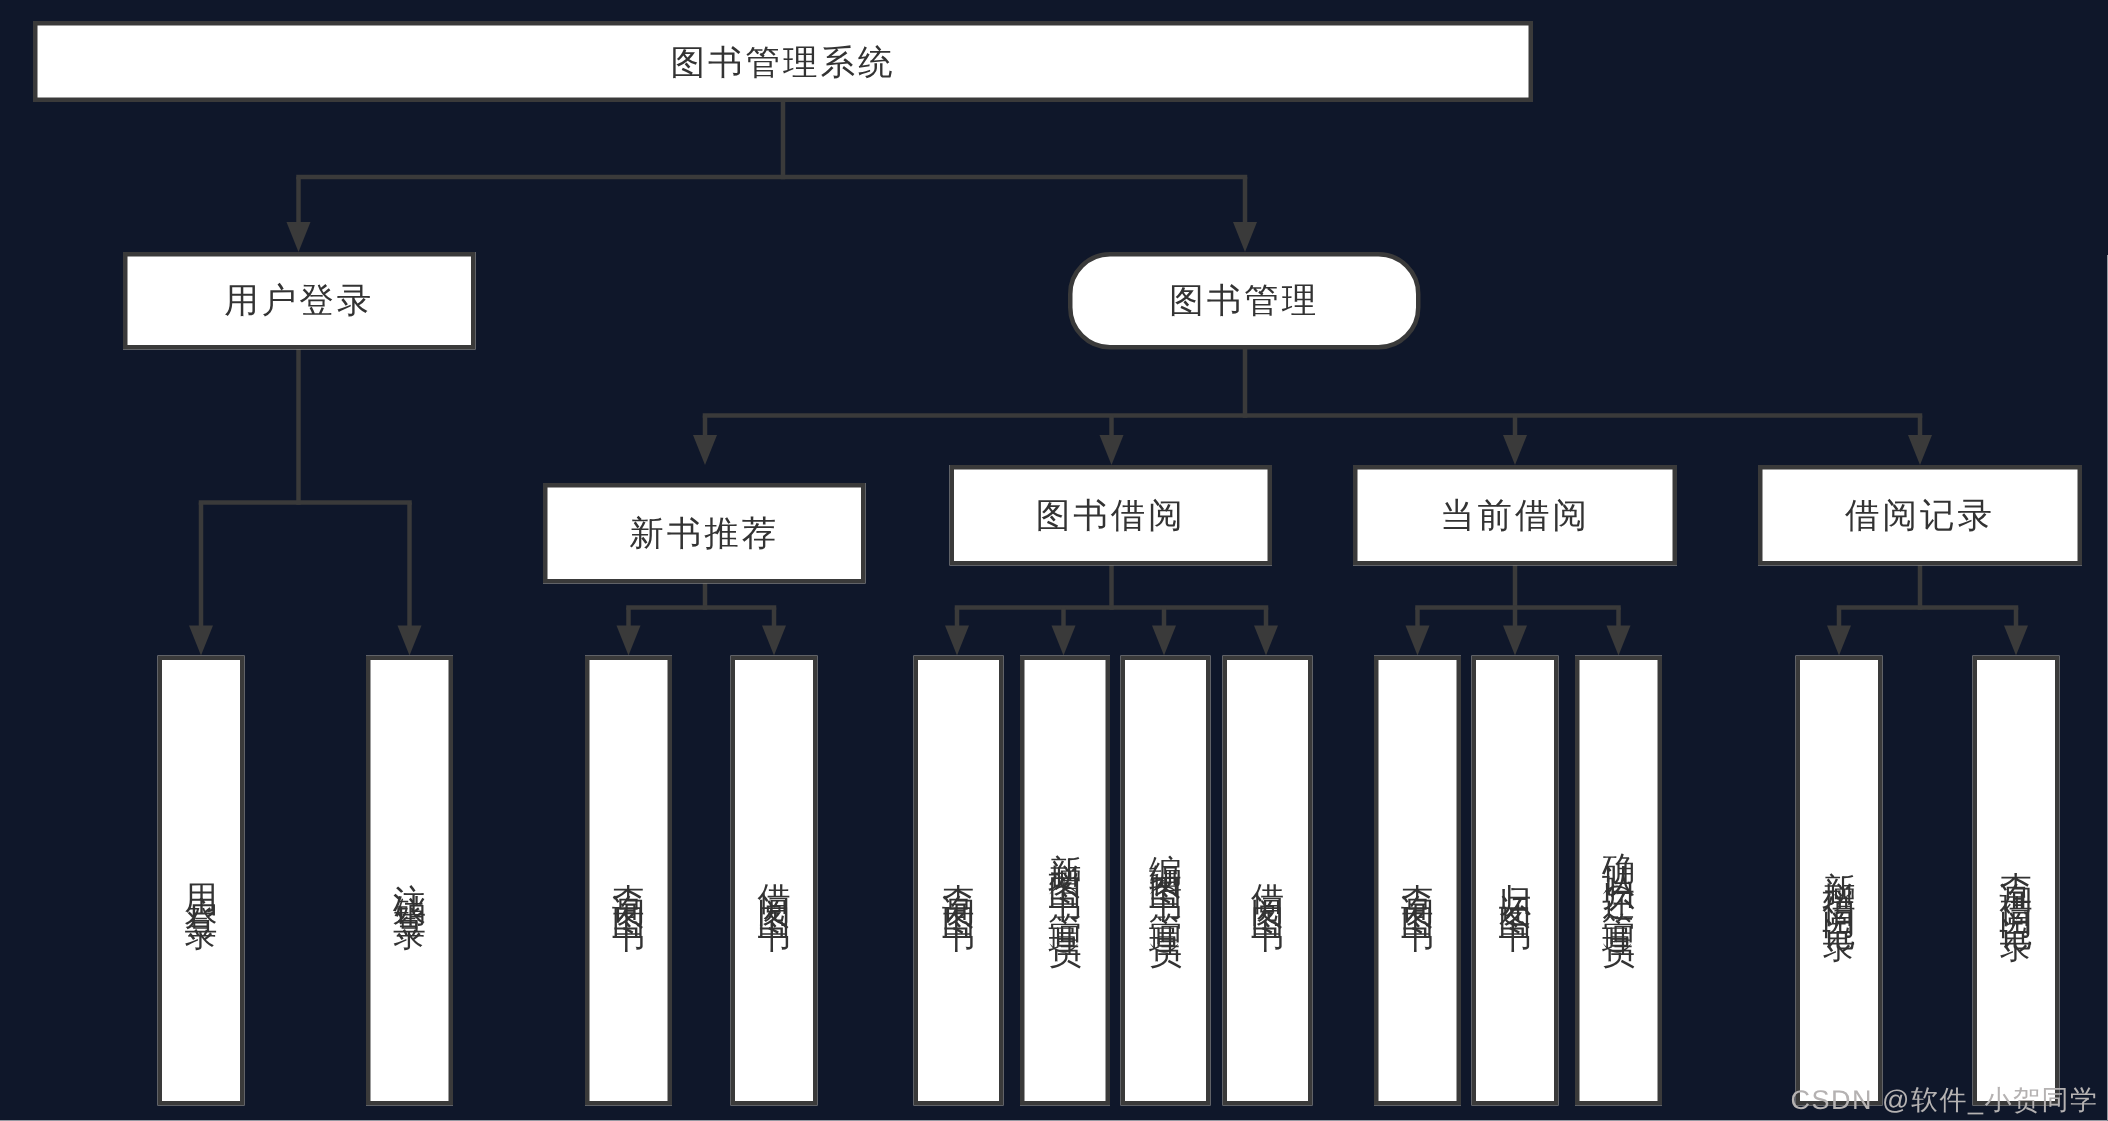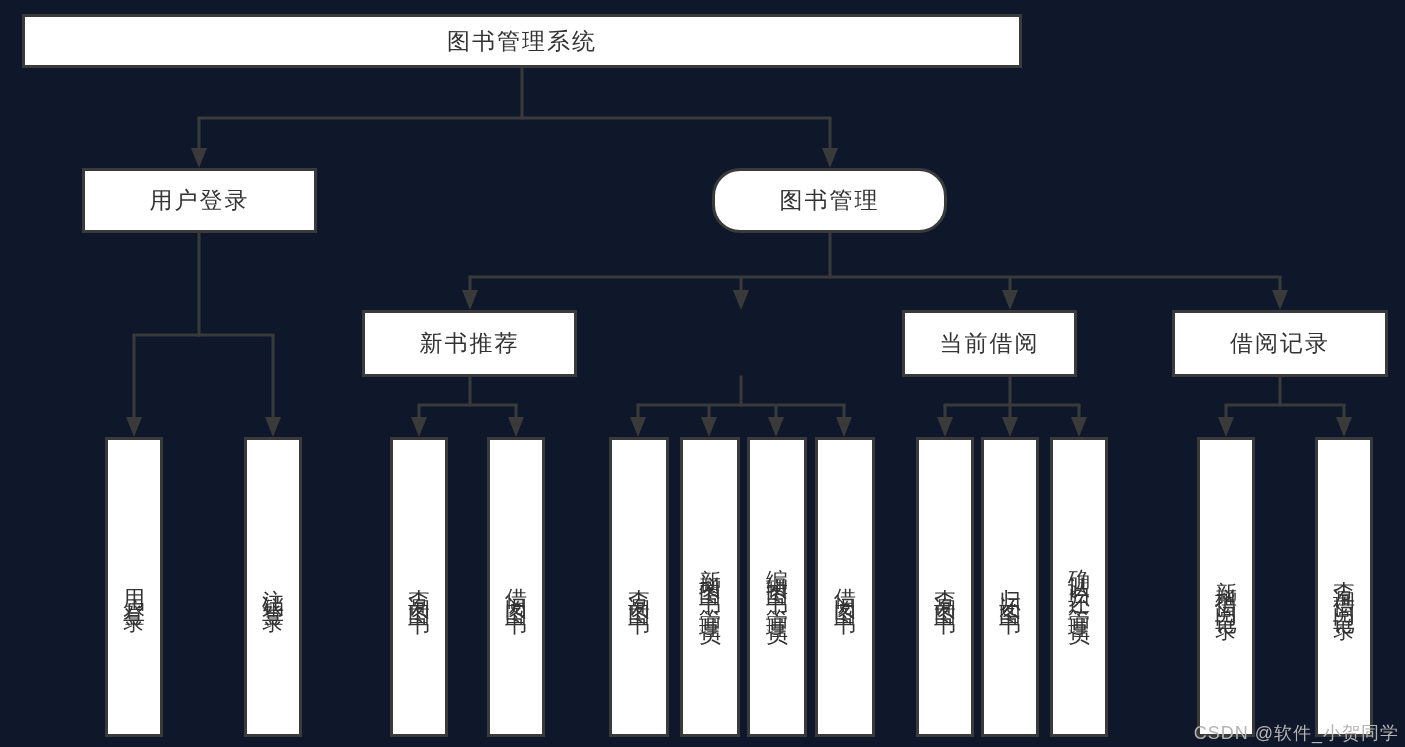--- a/index.html
+++ b/index.html
@@ -24,23 +24,23 @@
     writing-mode:vertical-rl; text-orientation:mixed;
     font-size:22px; letter-spacing:8px; line-height:1;
     white-space:normal;
   }
   
   #n-root{left:22px; top:14px; width:1000px; height:54px;}
   
   #n-user-login{left:82px; top:168px; width:235px; height:65px;}
   #n-book-mgmt{left:712px; top:168px; width:235px; height:65px;border-radius:28px;}
   
-  #n-new-book-rec{left:362px; top:310px; width:215px; height:67px;}
+  #n-new-book-rec{left:362px; top:322px; width:215px; height:67px;}
   #n-book-borrow{left:633px; top:310px; width:215px; height:67px;}
-  #n-current-borrow{left:902px; top:310px; width:175px; height:67px;}
+  #n-current-borrow{left:902px; top:310px; width:216px; height:67px;}
   #n-borrow-records{left:1172px; top:310px; width:216px; height:67px;}
   
   #l-user-login{left:105px;}
   #l-logout{left:244px;}
   #l-query1{left:390px;}
   #l-borrow1{left:487px;}
   #l-query2{left:609px; width:60px;}
   #l-add-book{left:680px; width:60px;}
   #l-edit-book{left:747px; width:60px;}
   #l-borrow2{left:815px; width:60px;}
@@ -114,20 +114,21 @@
       <line x1="1344" y1="405" x2="1344" y2="425" stroke="#3a3a3a" stroke-width="3"></line>
       <polygon points="1344,437 1336,417 1352,417" fill="#3a3a3a"></polygon>
     </svg>
 
   <div class="node" id="n-root">图书管理系统</div>
 
   <div class="node" id="n-user-login">用户登录</div>
   <div class="node" id="n-book-mgmt">图书管理</div>
 
   <div class="node" id="n-new-book-rec">新书推荐</div>
+  <div class="node" id="n-book-borrow">图书借阅</div>
   <div class="node" id="n-current-borrow">当前借阅</div>
   <div class="node" id="n-borrow-records">借阅记录</div>
 
   <div class="node leaf" id="l-user-login">用户登录</div>
   <div class="node leaf" id="l-logout">注销登录</div>
   <div class="node leaf" id="l-query1">查询图书</div>
   <div class="node leaf" id="l-borrow1">借阅图书</div>
   <div class="node leaf" id="l-query2">查询图书</div>
   <div class="node leaf" id="l-add-book">新增图书（管理员）</div>
   <div class="node leaf" id="l-edit-book">编辑图书（管理员）</div>

